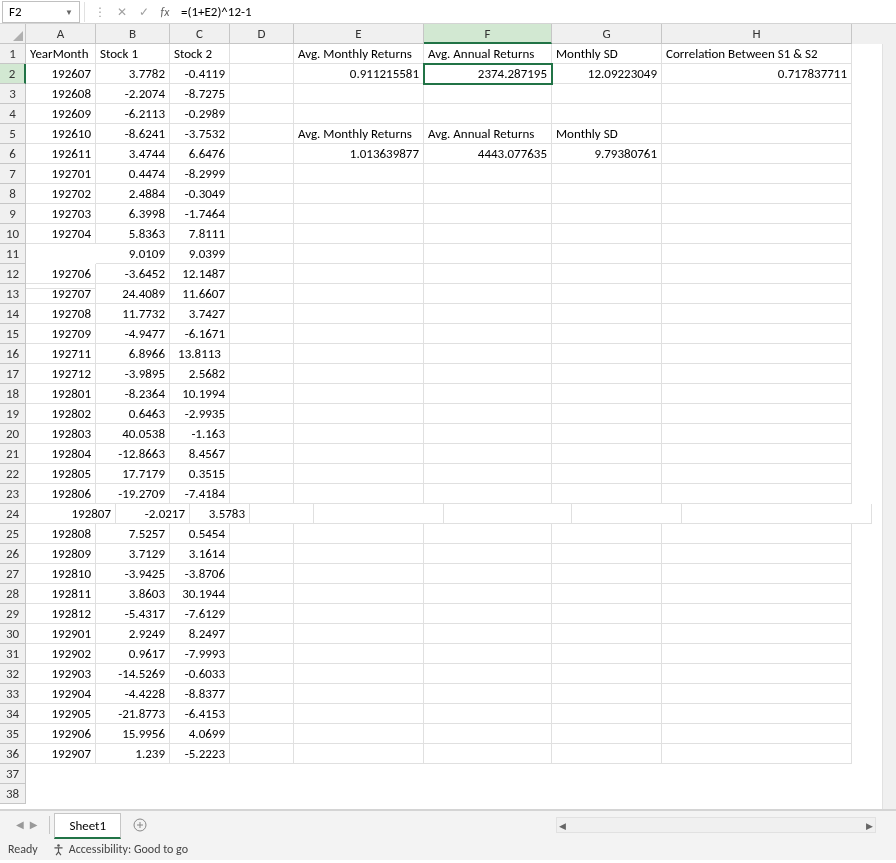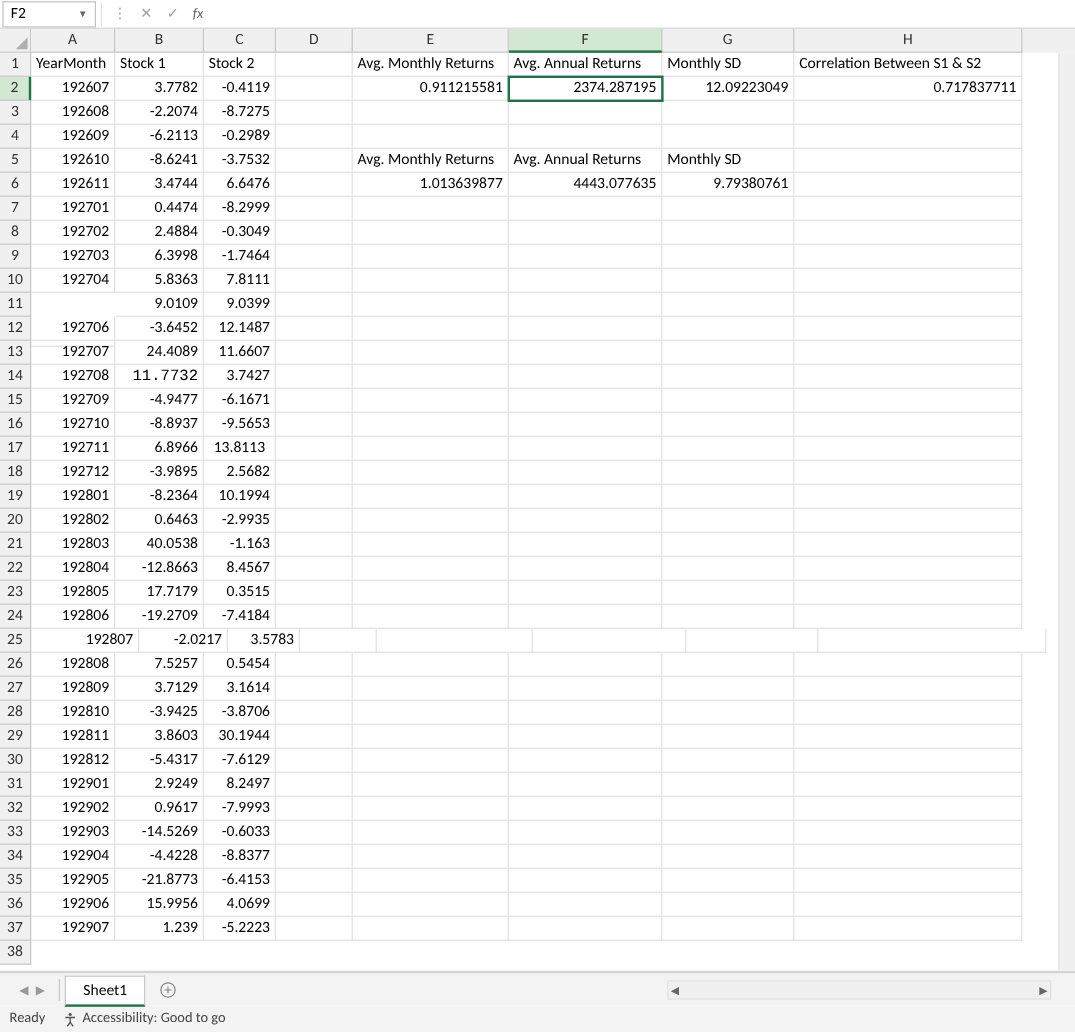--- a/index.html
+++ b/index.html
@@ -236,20 +236,21 @@
 <div class="formula-bar">
   <div class="name-box">
     <span class="nb-text">F2</span>
     <span class="nb-arrow">▼</span>
   </div>
   <div class="fb-sep"></div>
   <div class="fb-btn">⋮</div>
   <div class="fb-btn">✕</div>
   <div class="fb-btn">✓</div>
   <div class="fx-label">fx</div>
+  <div class="formula-input">=(1+E2)^12-1</div>
 </div>
 
 <div class="grid-container">
   <div class="corner"></div>
   <div class="col-headers" id="col-headers">
       <div class="col-header" style="width: 70px;">A</div>
       <div class="col-header" style="width: 74px;">B</div>
       <div class="col-header" style="width: 60px;">C</div>
       <div class="col-header" style="width: 64px;">D</div>
       <div class="col-header" style="width: 130px;">E</div>
@@ -423,42 +424,32 @@
         <div class="cell num" style="width: 74px;">24.4089</div>
         <div class="cell num" style="width: 60px;">11.6607</div>
         <div class="cell" style="width: 64px;"></div>
         <div class="cell" style="width: 130px;"></div>
         <div class="cell" style="width: 128px;"></div>
         <div class="cell" style="width: 110px;"></div>
         <div class="cell" style="width: 190px;"></div>
       </div>
       <div class="row">
         <div class="cell num" style="width: 70px;">192708</div>
-        <div class="cell num" style="width: 74px; font-family: Liberation Mono, monospace;">11.7732</div>
+        <div class="cell num" style="width: 74px;">11.7732</div>
         <div class="cell num" style="width: 60px;">3.7427</div>
         <div class="cell" style="width: 64px;"></div>
         <div class="cell" style="width: 130px;"></div>
         <div class="cell" style="width: 128px;"></div>
         <div class="cell" style="width: 110px;"></div>
         <div class="cell" style="width: 190px;"></div>
       </div>
       <div class="row">
         <div class="cell num" style="width: 70px;">192709</div>
         <div class="cell num" style="width: 74px;">-4.9477</div>
         <div class="cell num" style="width: 60px;">-6.1671</div>
-        <div class="cell" style="width: 64px;"></div>
-        <div class="cell" style="width: 130px;"></div>
-        <div class="cell" style="width: 128px;"></div>
-        <div class="cell" style="width: 110px;"></div>
-        <div class="cell" style="width: 190px;"></div>
-      </div>
-      <div class="row">
-        <div class="cell num" style="width: 70px;">192710</div>
-        <div class="cell num" style="width: 74px;">-8.8937</div>
-        <div class="cell num" style="width: 60px;">-9.5653</div>
         <div class="cell" style="width: 64px;"></div>
         <div class="cell" style="width: 130px;"></div>
         <div class="cell" style="width: 128px;"></div>
         <div class="cell" style="width: 110px;"></div>
         <div class="cell" style="width: 190px;"></div>
       </div>
       <div class="row">
         <div class="cell num" style="width: 70px;">192711</div>
         <div class="cell num" style="width: 74px;">6.8966</div>
         <div class="cell num" style="width: 60px; text-align: center;">13.8113</div>

